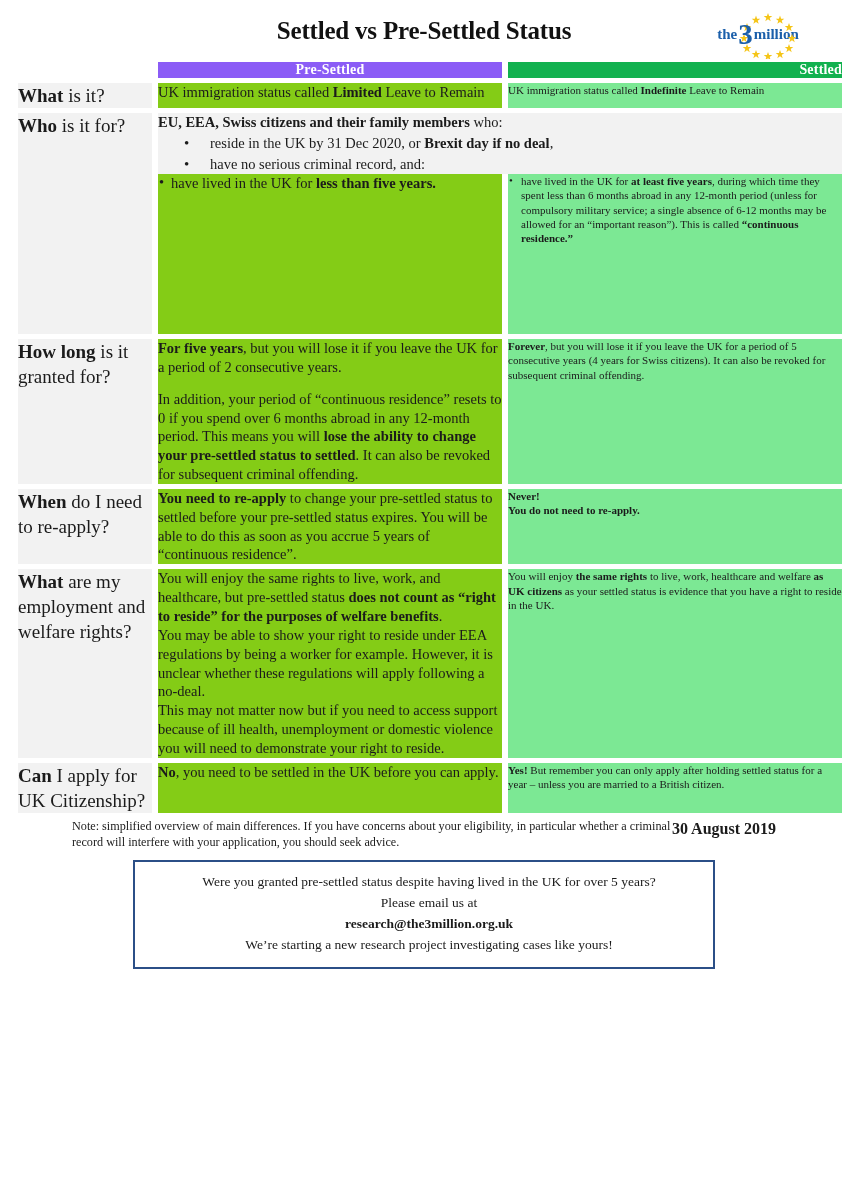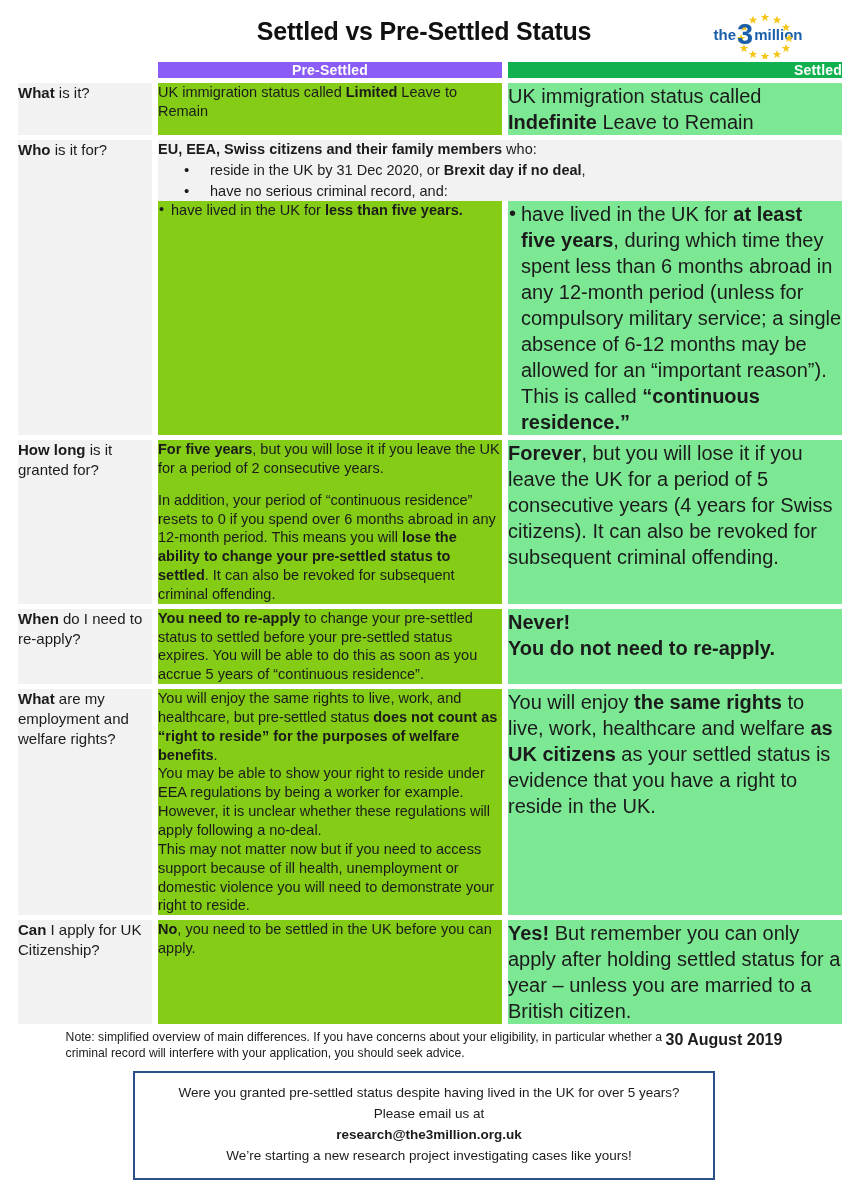--- a/index.html
+++ b/index.html
@@ -5,21 +5,21 @@
   * { box-sizing: border-box; }
   html, body { margin: 0; padding: 0; }
   body {
     width: 848px;
     height: 1200px;
     background: #ffffff;
     font-family: "Liberation Sans", sans-serif;
     color: #1b1b1b;
     overflow: hidden;
   }
-  .page { width: 848px; height: 1200px; position: relative; padding: 0 18px; }
+  .page { width: 848px; height: 1200px; position: relative; padding: 0 18px; font-family: Liberation Serif, serif; }
 
   
   .topbar {
     height: 62px;
     display: flex;
     align-items: center;
     justify-content: center;
     position: relative;
   }
   .main-title {
@@ -59,37 +59,37 @@
     font-weight: bold;
     text-align: center;
     padding: 6px 4px 7px 4px;
     letter-spacing: 0.2px;
   }
   .hdr-pre { background: #8b5cf6; }
   .hdr-set { background: #12B14F; text-align: right; }
 
   .q-cell {
     background: #f2f2f2;
-    font-size: 15px;
+    font-size: 19px;
     line-height: 1.32;
     padding: 9px 8px 9px 10px;
     color: #1b1b1b;
     margin-left: 28px;
   }
   .q-cell b { font-weight: bold; }
 
   .pre-cell {
     background: #84cc16;
     font-size: 14.5px;
     line-height: 1.30;
     padding: 8px 10px 9px 10px;
   }
   .set-cell {
     background: #7CE894;
-    font-size: 20px;
+    font-size: 11px;
     line-height: 1.30;
     padding: 8px 10px 9px 10px;
   }
   .grey-cell {
     background: #f2f2f2;
     font-size: 14.5px;
     line-height: 1.32;
     padding: 8px 10px 7px 10px;
   }
   .gapcol { width: 6px; background: #ffffff; }

